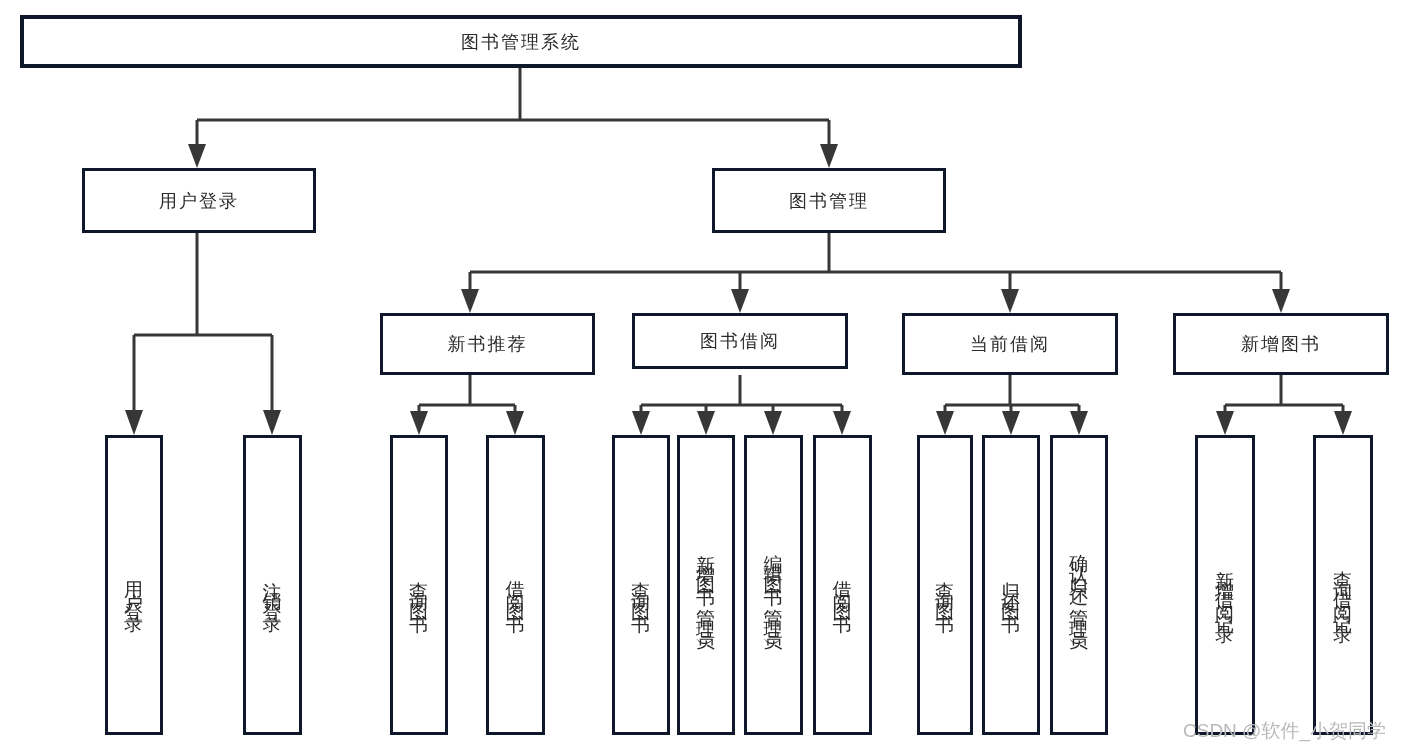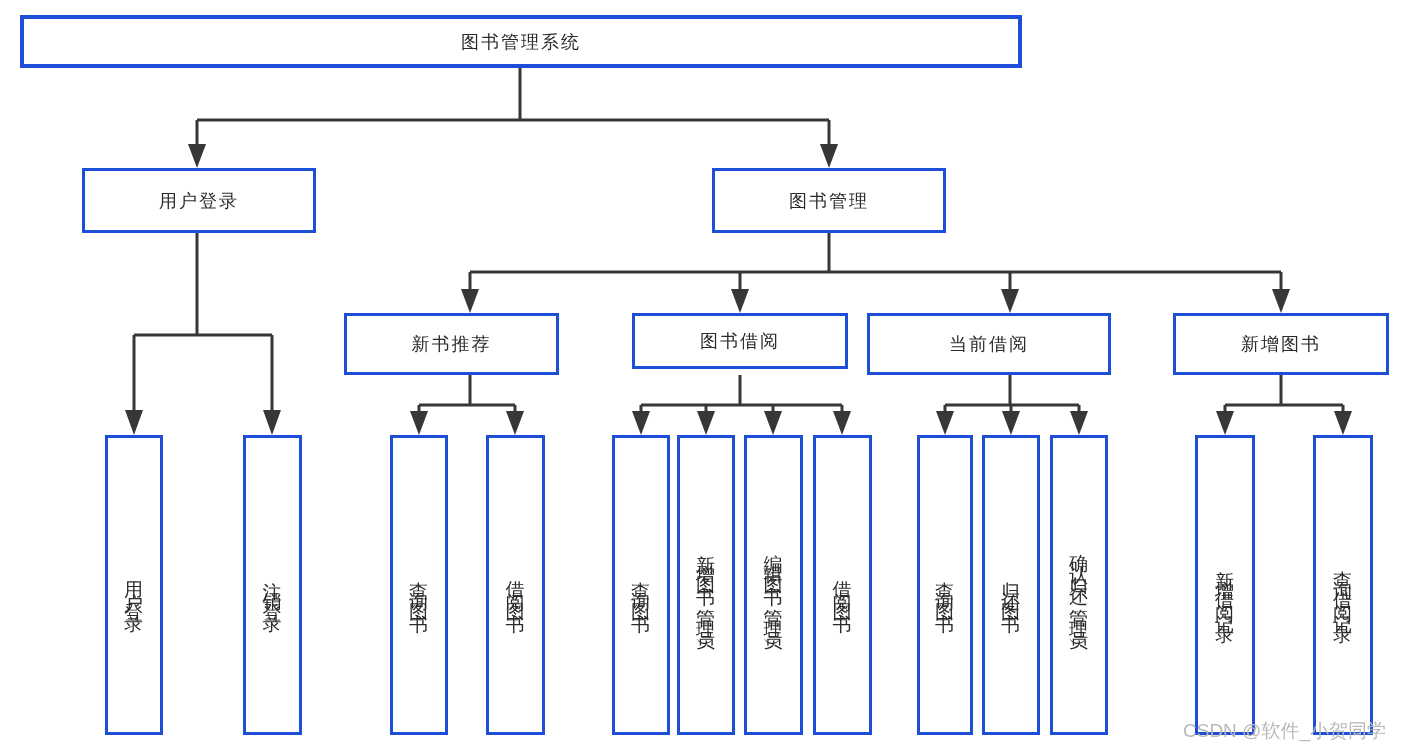--- a/index.html
+++ b/index.html
@@ -16,21 +16,21 @@
     overflow: hidden;
   }
   #connector-svg {
     position: absolute;
     left: 0; top: 0;
     width: 1405px; height: 747px;
   }
   .node {
     position: absolute;
     box-sizing: border-box;
-    border: 3px solid #1d4ed8;
+    border: 3px solid #0f172a;
     background: #ffffff;
     display: flex;
     align-items: center;
     justify-content: center;
     color: #2b2b2b;
   }
   .hnode {
     font-size: 18px;
     letter-spacing: 2px;
     white-space: nowrap;
@@ -132,23 +132,23 @@
     <polygon points="1216,411 1234,411 1225,435"></polygon>
     <line x1="1343" y1="405" x2="1343" y2="413"></line>
     <polygon points="1334,411 1352,411 1343,435"></polygon>
   </svg>
 
   <div class="node hnode root-node" style="left:20px; top:15px; width:1002px; height:53px;">图书管理系统</div>
 
   <div class="node hnode" style="left:82px; top:168px; width:234px; height:65px;">用户登录</div>
   <div class="node hnode" style="left:712px; top:168px; width:234px; height:65px;">图书管理</div>
 
-  <div class="node hnode" style="left:344px; top:313px; width:215px; height:62px;font-family:Liberation Serif, serif;">新书推荐</div>
+  <div class="node hnode" style="left:380px; top:313px; width:215px; height:62px;font-family:Liberation Serif, serif;">新书推荐</div>
   <div class="node hnode" style="left:632px; top:313px; width:216px; height:56px;">图书借阅</div>
-  <div class="node hnode" style="left:867px; top:313px; width:244px; height:62px;">当前借阅</div>
+  <div class="node hnode" style="left:902px; top:313px; width:216px; height:62px;">当前借阅</div>
   <div class="node hnode" style="left:1173px; top:313px; width:216px; height:62px;">新增图书</div>
 
   <div class="node vnode" style="left:105px; top:435px; width:58px; height:300px;">用户登录</div>
   <div class="node vnode" style="left:243px; top:435px; width:59px; height:300px;">注销登录</div>
 
   <div class="node vnode" style="left:390px; top:435px; width:58px; height:300px;">查询图书</div>
   <div class="node vnode" style="left:486px; top:435px; width:59px; height:300px;">借阅图书</div>
 
   <div class="node vnode" style="left:612px; top:435px; width:58px; height:300px;">查询图书</div>
   <div class="node vnode" style="left:677px; top:435px; width:58px; height:300px;">新增图书（管理员）</div>

